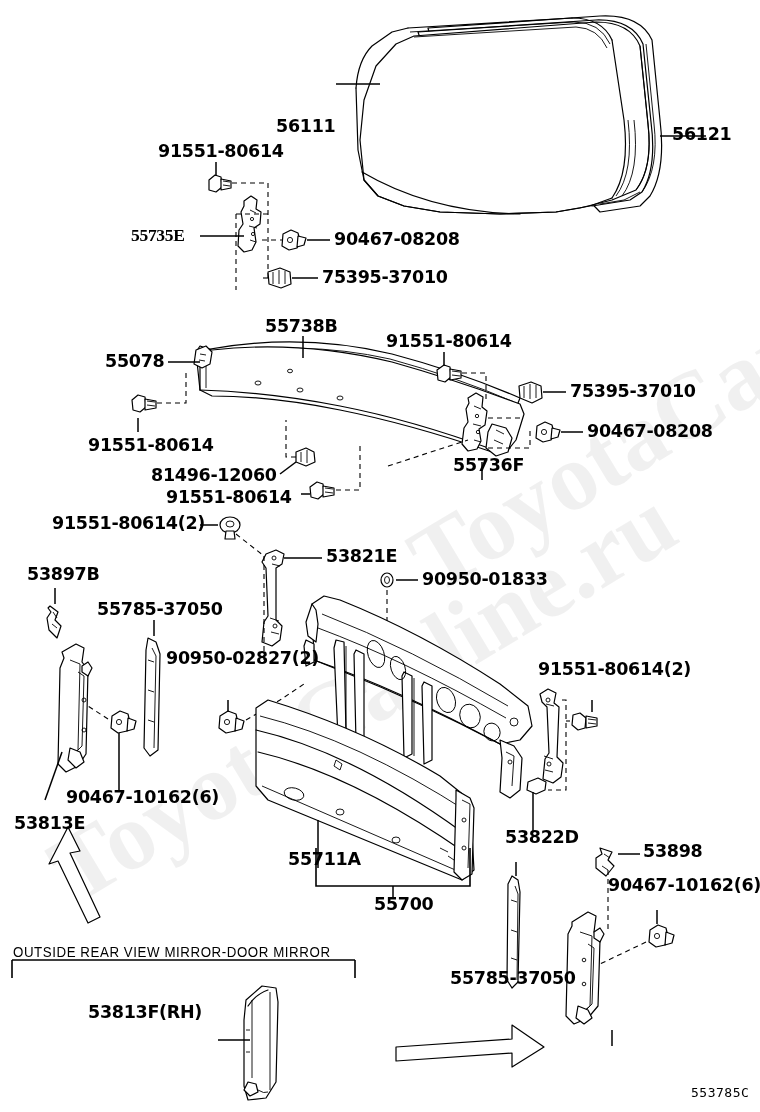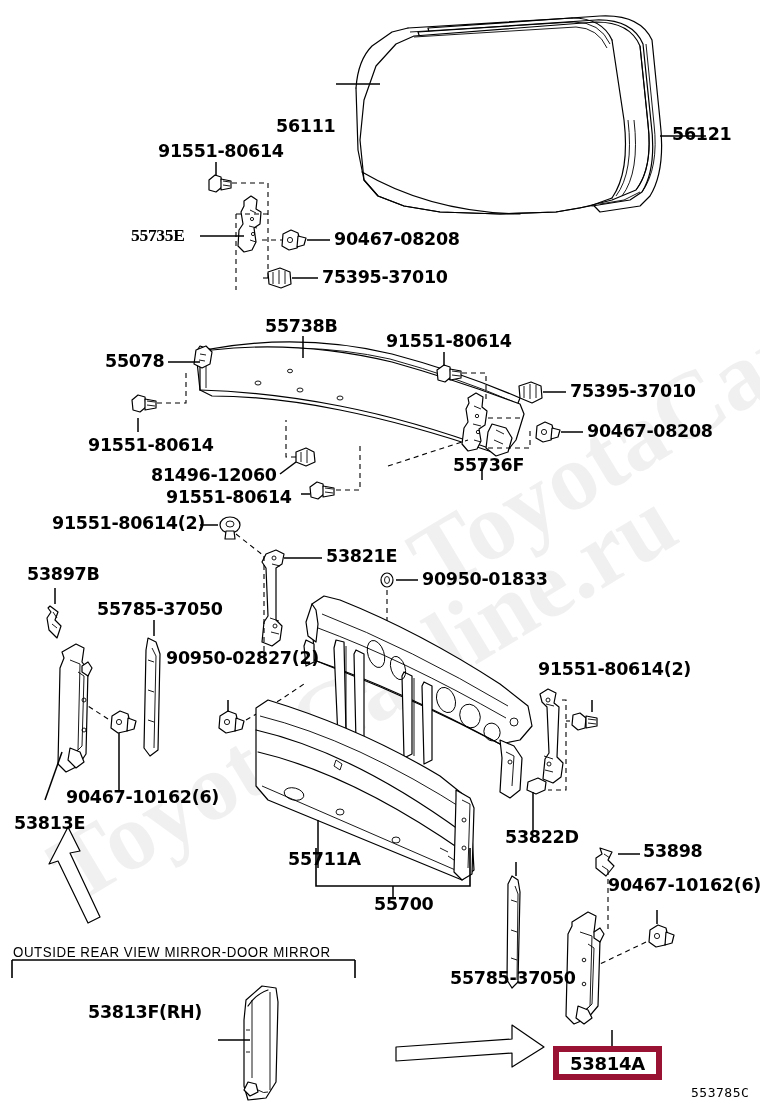--- a/index.html
+++ b/index.html
@@ -464,17 +464,16 @@
   <div class="lbl" style="left:374px;top:896px;">55700</div>
 
   <div class="lbl" style="left:505px;top:829px;">53822D</div>
   <div class="lbl" style="left:643px;top:843px;">53898</div>
   <div class="lbl" style="left:608px;top:877px;">90467-10162(6)</div>
   <div class="lbl" style="left:450px;top:970px;">55785-37050</div>
 
   <div class="section-title" style="left:13px;top:944px;">OUTSIDE REAR VIEW MIRROR-DOOR MIRROR</div>
   <div class="lbl" style="left:88px;top:1004px;">53813F(RH)</div>
 
-  <div class="hl" style="left:553px;top:1046px;width:109px;height:34px;">53814A</div>
 
   <div class="refno" style="left:691px;top:1085px;">553785C</div>
 
 </div>
 
 </body></html>

